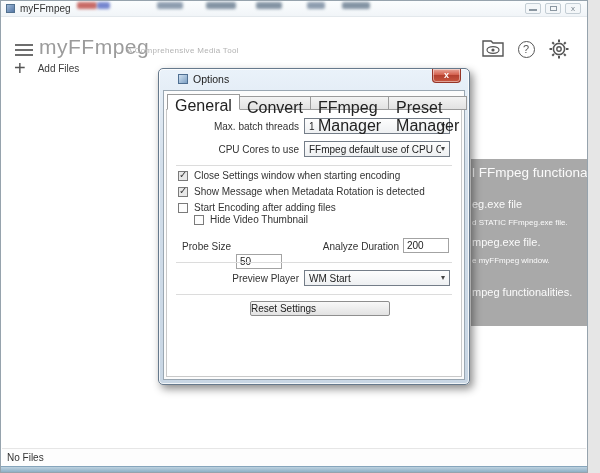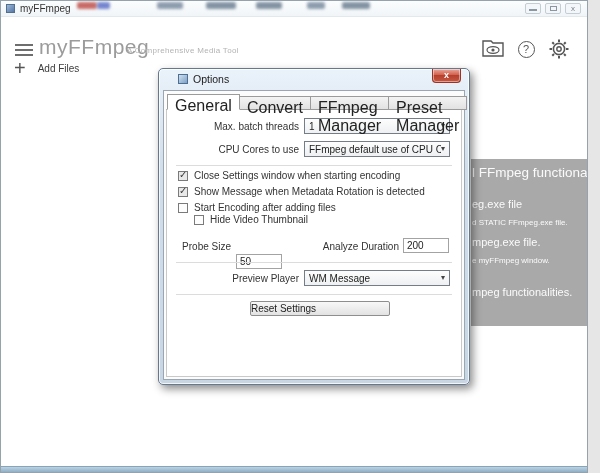--- a/index.html
+++ b/index.html
@@ -165,20 +165,21 @@
 
   <div class="info-panel">
     <div class="ip-heading">l FFmpeg functionalitie</div>
     <div class="ip-md0">eg.exe file</div>
     <div class="ip-sm1">d STATIC FFmpeg.exe file.</div>
     <div class="ip-md2">mpeg.exe file.</div>
     <div class="ip-sm3">e myFFmpeg window.</div>
     <div class="ip-md4">mpeg functionalities.</div>
   </div>
 
+  <div class="status-bar">No Files</div>
   <div class="bottom-edge"></div>
 
   <div class="dialog">
     <div class="dialog-titlebar">
       <span class="dlg-icon"></span>
       <span class="dlg-title">Options</span>
       <span class="dlg-close">x</span>
     </div>
     <div class="dialog-inner">
       <div class="tabs">
@@ -226,21 +227,21 @@
 
         <div class="mini-label" style="left:0; width:64px; top:131px;">Probe Size</div>
         <div class="text-input" style="left:69px; top:128px;margin-top:16px;">50</div>
         <div class="mini-label" style="left:150px; width:82px; top:131px;">Analyze Duration</div>
         <div class="text-input" style="left:236px; top:128px;">200</div>
 
         <div class="sep" style="top:152px;"></div>
 
         <div class="form-label" style="top:163px;">Preview Player</div>
         <div class="combo" style="top:160px;">
-          <span class="val">WM Message</span>
+          <span class="val">WM Start</span>
           <span class="arrow">▾</span>
         </div>
 
         <div class="sep" style="top:184px;"></div>
 
         <div class="reset-btn">Reset Settings</div>
       </div>
     </div>
   </div>
 

